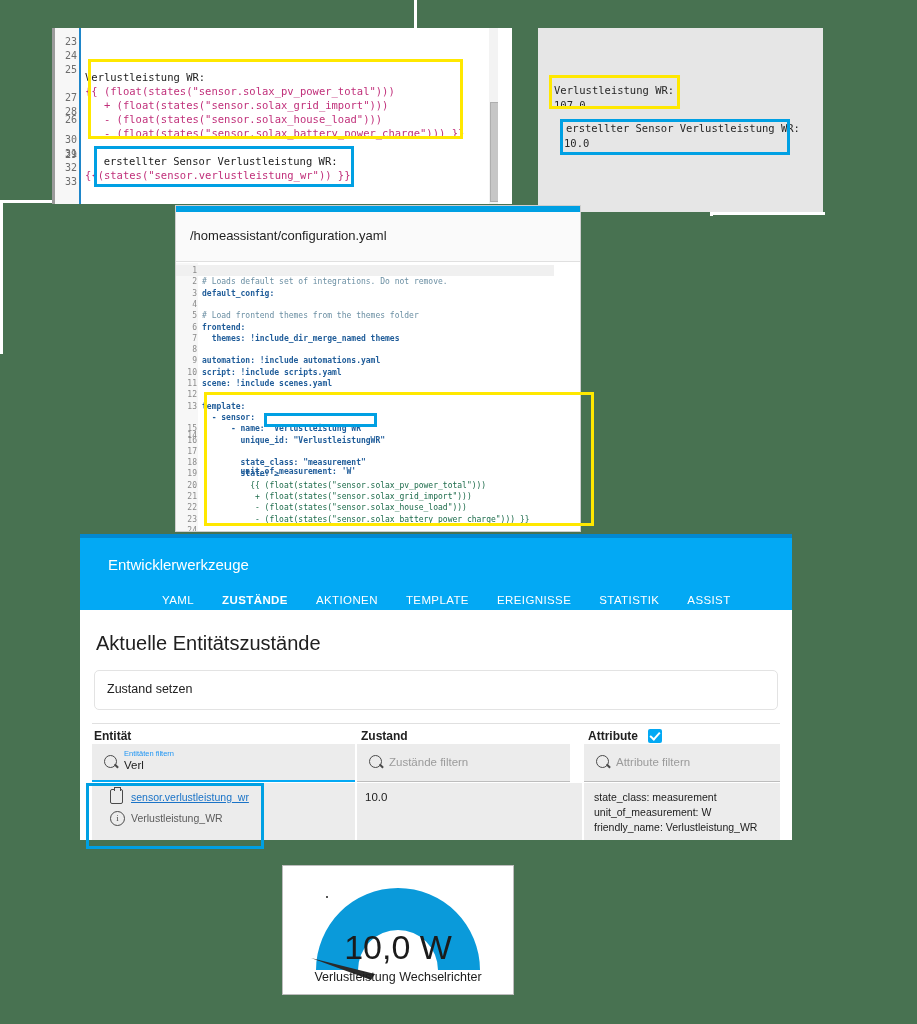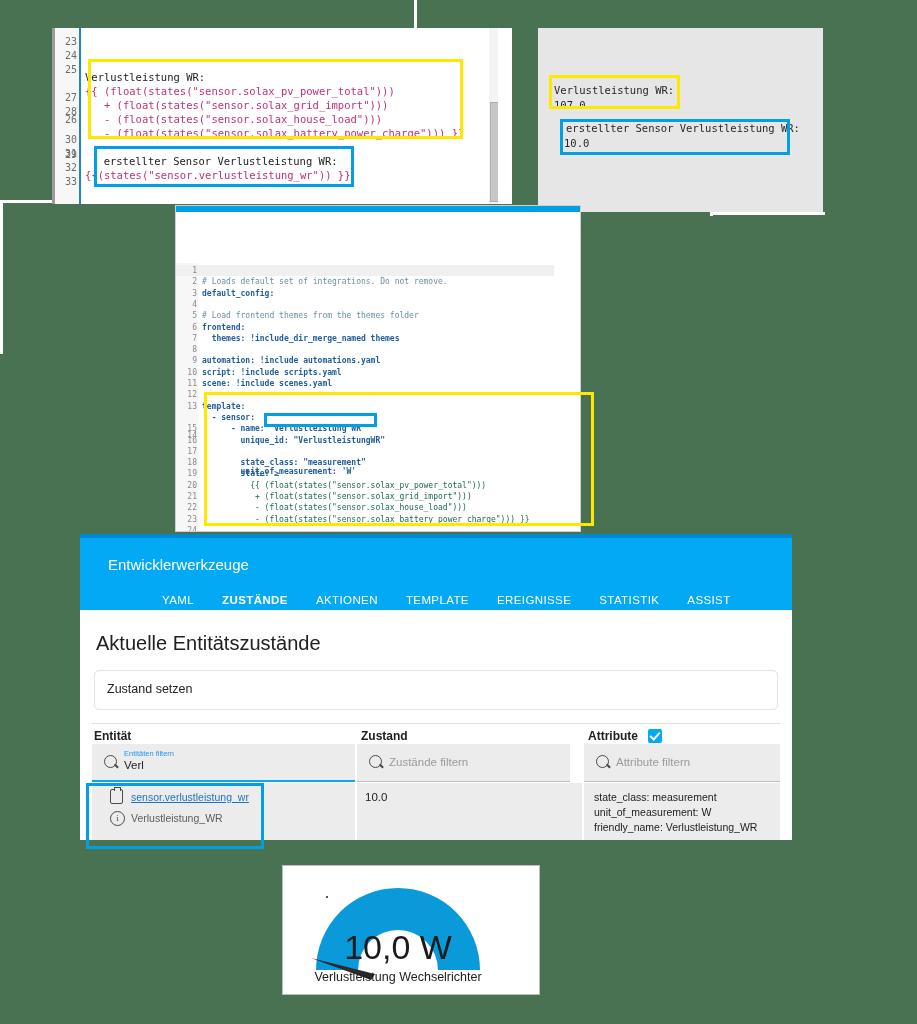--- a/index.html
+++ b/index.html
@@ -180,21 +180,21 @@
     position:absolute; left:18px; top:28px; width:13px; height:13px;
     border:1.3px solid #4a4a4a; border-radius:50%;
     font-size:9px; color:#4a4a4a; text-align:center; line-height:12px;
     font-family:"Liberation Serif", serif;
   }
   #state-val { position:absolute; left:8px; top:8px; font-size:11.5px; color:#212121; }
   .attr-line { position:absolute; left:10px; font-size:10.5px; color:#212121; }
 
   
   #gauge-card {
-    left: 283px; top: 866px; width: 256px; height: 128px;
+    left: 283px; top: 866px; width: 230px; height: 128px;
     background:#ffffff; box-shadow:0 0 0 1px #bdbdbd;
   }
   #gauge-wrap { position:absolute; left:0; top:4px; width:230px; height:128px; }
   #gauge-value {
     position:absolute; left:0; top:62px; width:230px; text-align:center;
     font-size:34px; color:#1b1b1b; font-family:"Liberation Sans", sans-serif;
   }
   #gauge-label {
     position:absolute; left:0; top:104px; width:230px; text-align:center;
     font-size:12.5px; color:#1b1b1b;
@@ -252,20 +252,23 @@
       <div class="res-txt" style="left:16px; top:70px;">107.0</div>
       <div class="res-txt" style="left:28px; top:93px;">erstellter Sensor Verlustleistung WR:</div>
       <div class="res-txt" style="left:26px; top:108px;">10.0</div>
     </div>
   </div>
   <div class="hl-yellow" style="left:549px; top:75px; width:131px; height:34px;"></div>
   <div class="hl-blue" style="left:560px; top:119px; width:230px; height:36px;"></div>
 
   <div class="abs" id="cfg-panel">
     <div class="abs" id="cfg-topbar"></div>
+    <div class="abs" id="cfg-title">
+      <span>/homeassistant/configuration.yaml</span>
+    </div>
     <div class="abs" id="cfg-body">
       <div class="abs" id="cfg-gutter"></div>
       <div class="cfg-row-active" style="top:2px;"></div>
       <div class="abs" style="left:0;top:0;width:24px;height:268px;">
         <div class="cfg-num" style="top:2px;">1</div>
         <div class="cfg-num" style="top:13.3px;">2</div>
         <div class="cfg-num" style="top:24.6px;">3</div>
         <div class="cfg-num" style="top:35.9px;">4</div>
         <div class="cfg-num" style="top:47.2px;">5</div>
         <div class="cfg-num" style="top:58.5px;">6</div>

